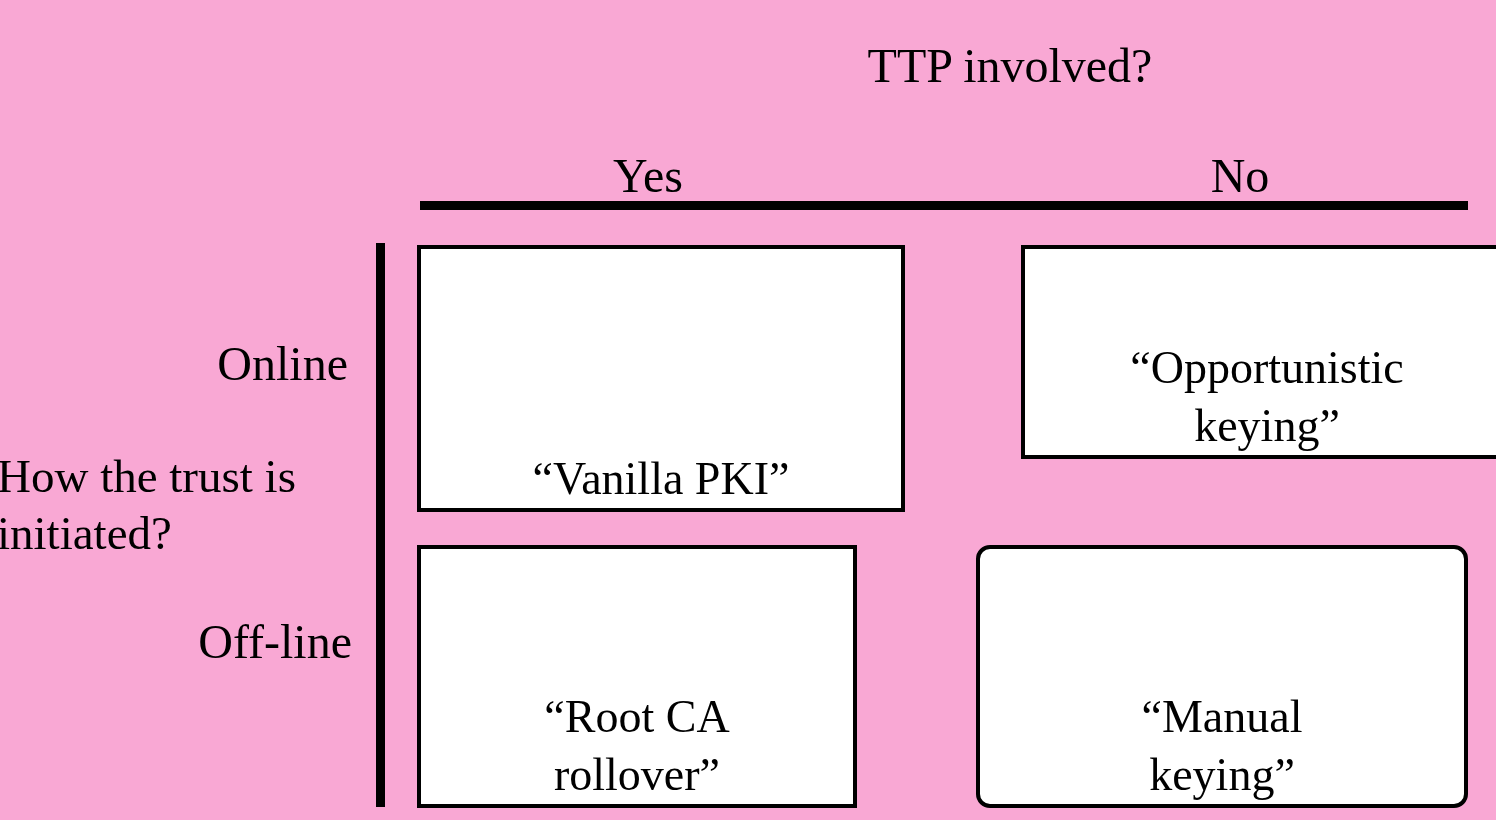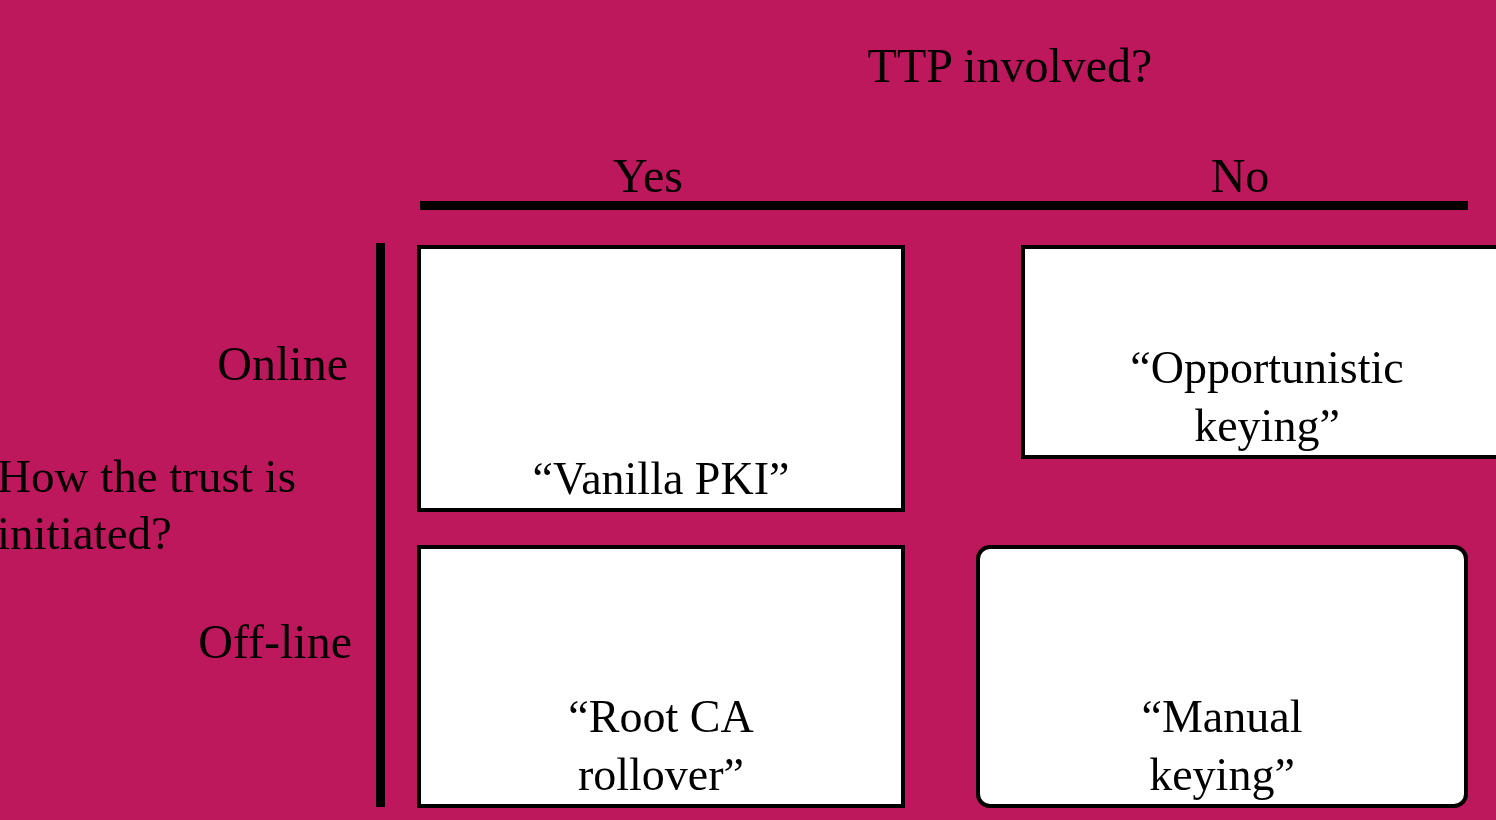--- a/index.html
+++ b/index.html
@@ -4,21 +4,21 @@
 <style>
   html, body {
     margin: 0;
     padding: 0;
     background: #ffffff;
   }
   #canvas {
     position: relative;
     width: 1496px;
     height: 820px;
-    background: #be185d;
+    background: #f9a8d4;
     overflow: hidden;
     font-family: "Liberation Serif", "DejaVu Serif", serif;
     color: #000000;
   }
   .txt {
     position: absolute;
     font-size: 48px;
     line-height: 1.18;
     white-space: pre-line;
     color: #000000;
@@ -65,21 +65,21 @@
   }
   .cell-label {
     font-size: 46px;
     line-height: 58px;
     text-align: center;
     white-space: pre-line;
     margin-top: 64px;
   }
   #cell-top-left     { left: 417px; top: 245px; width: 488px; height: 267px; }
   #cell-top-right    { left: 1021px; top: 245px; width: 492px; height: 214px; }
-  #cell-bottom-left  { left: 417px; top: 545px; width: 488px; height: 263px; }
+  #cell-bottom-left  { left: 417px; top: 545px; width: 440px; height: 263px; }
   #cell-bottom-right { left: 976px; top: 545px; width: 492px; height: 263px; border-radius: 14px; }
 </style>
 </head>
 <body>
 
 <div id="canvas">
 
   <div class="txt centered" style="left: 1010px; top: 38px;">TTP involved?</div>
 
   <div class="txt centered" style="left: 648px; top: 148px;">Yes</div>

